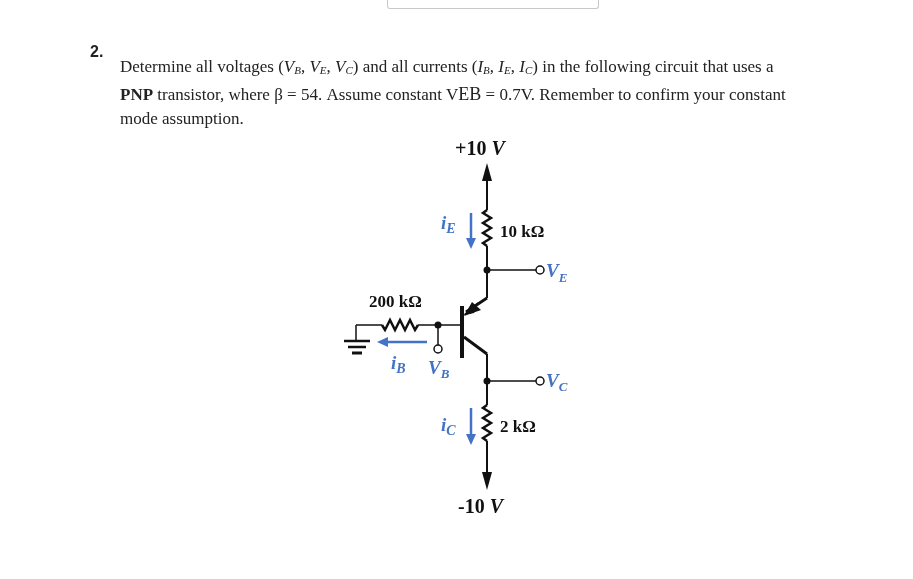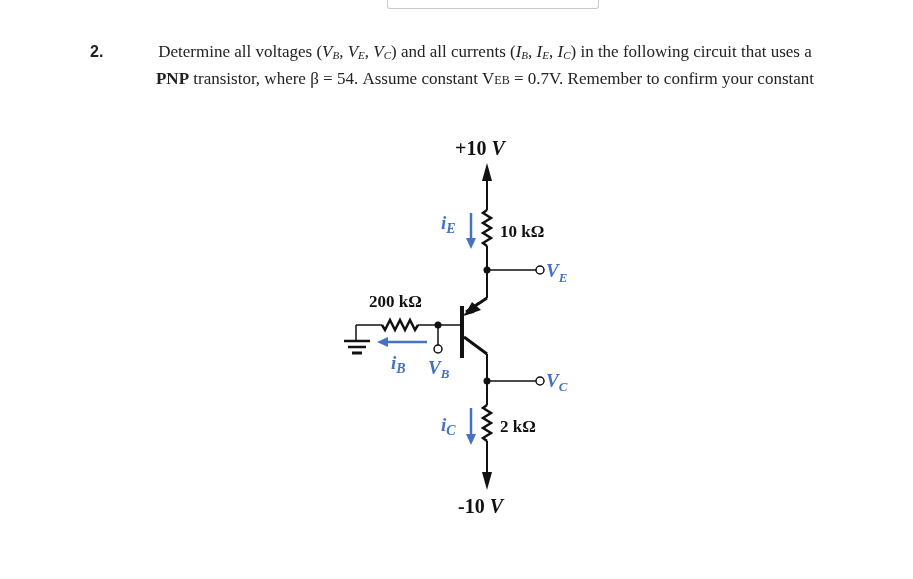--- a/index.html
+++ b/index.html
@@ -37,34 +37,33 @@
       position: absolute;
       left: 0;
       top: 0;
       font-family: "Liberation Sans", "DejaVu Sans", sans-serif;
       font-weight: bold;
       font-size: 16px;
     }
     .q-body {
       position: absolute;
       left: 30px;
-      top: 0;
+      top: 15px;
       width: 730px;
-      text-align: center;
     }
     .q-line { display: block; white-space: nowrap; }
     .it { font-style: italic; }
     .b { font-weight: bold; margin-top: 16px; }
     sub.s {
       font-size: 11px;
       vertical-align: -2px;
       font-style: italic;
     }
     sub.su {
-      font-size: 12px;
+      font-size: 18px;
       vertical-align: 0px;
       font-style: normal;
     }
     .circuit {
       position: absolute;
       left: 0;
       top: 0;
     }
     .lbl {
       font-family: "Liberation Serif", "DejaVu Serif", serif;
@@ -77,20 +76,21 @@
 <div class="top-box">
   
   
 </div>
 
 <div class="question">
   <span class="q-number">2.</span>
   <div class="q-body">
     <span class="q-line"><span>Determine all voltages (</span><span class="it">V</span><sub class="s">B</sub><span>, </span><span class="it">V</span><sub class="s">E</sub><span>, </span><span class="it">V</span><sub class="s">C</sub><span>) and all currents (</span><span class="it">I</span><sub class="s">B</sub><span>, </span><span class="it">I</span><sub class="s">E</sub><span>, </span><span class="it">I</span><sub class="s">C</sub><span>) in the following circuit that uses a</span></span>
     <span class="q-line"><span class="b">PNP</span><span> transistor, where β = 54. Assume constant V</span><sub class="su">EB</sub><span> = 0.7V. Remember to confirm your constant</span></span>
+    <span class="q-line">mode assumption.</span>
   </div>
 </div>
 
 <svg class="circuit" width="913" height="579" viewBox="0 0 913 579" xmlns="http://www.w3.org/2000/svg">
   <defs>
     <marker id="arrBlue" markerWidth="8" markerHeight="8" refX="4" refY="4" orient="auto" markerUnits="userSpaceOnUse">
       <path d="M0,0 L8,4 L0,8 z" fill="#4472c4"></path>
     </marker>
   </defs>
 

